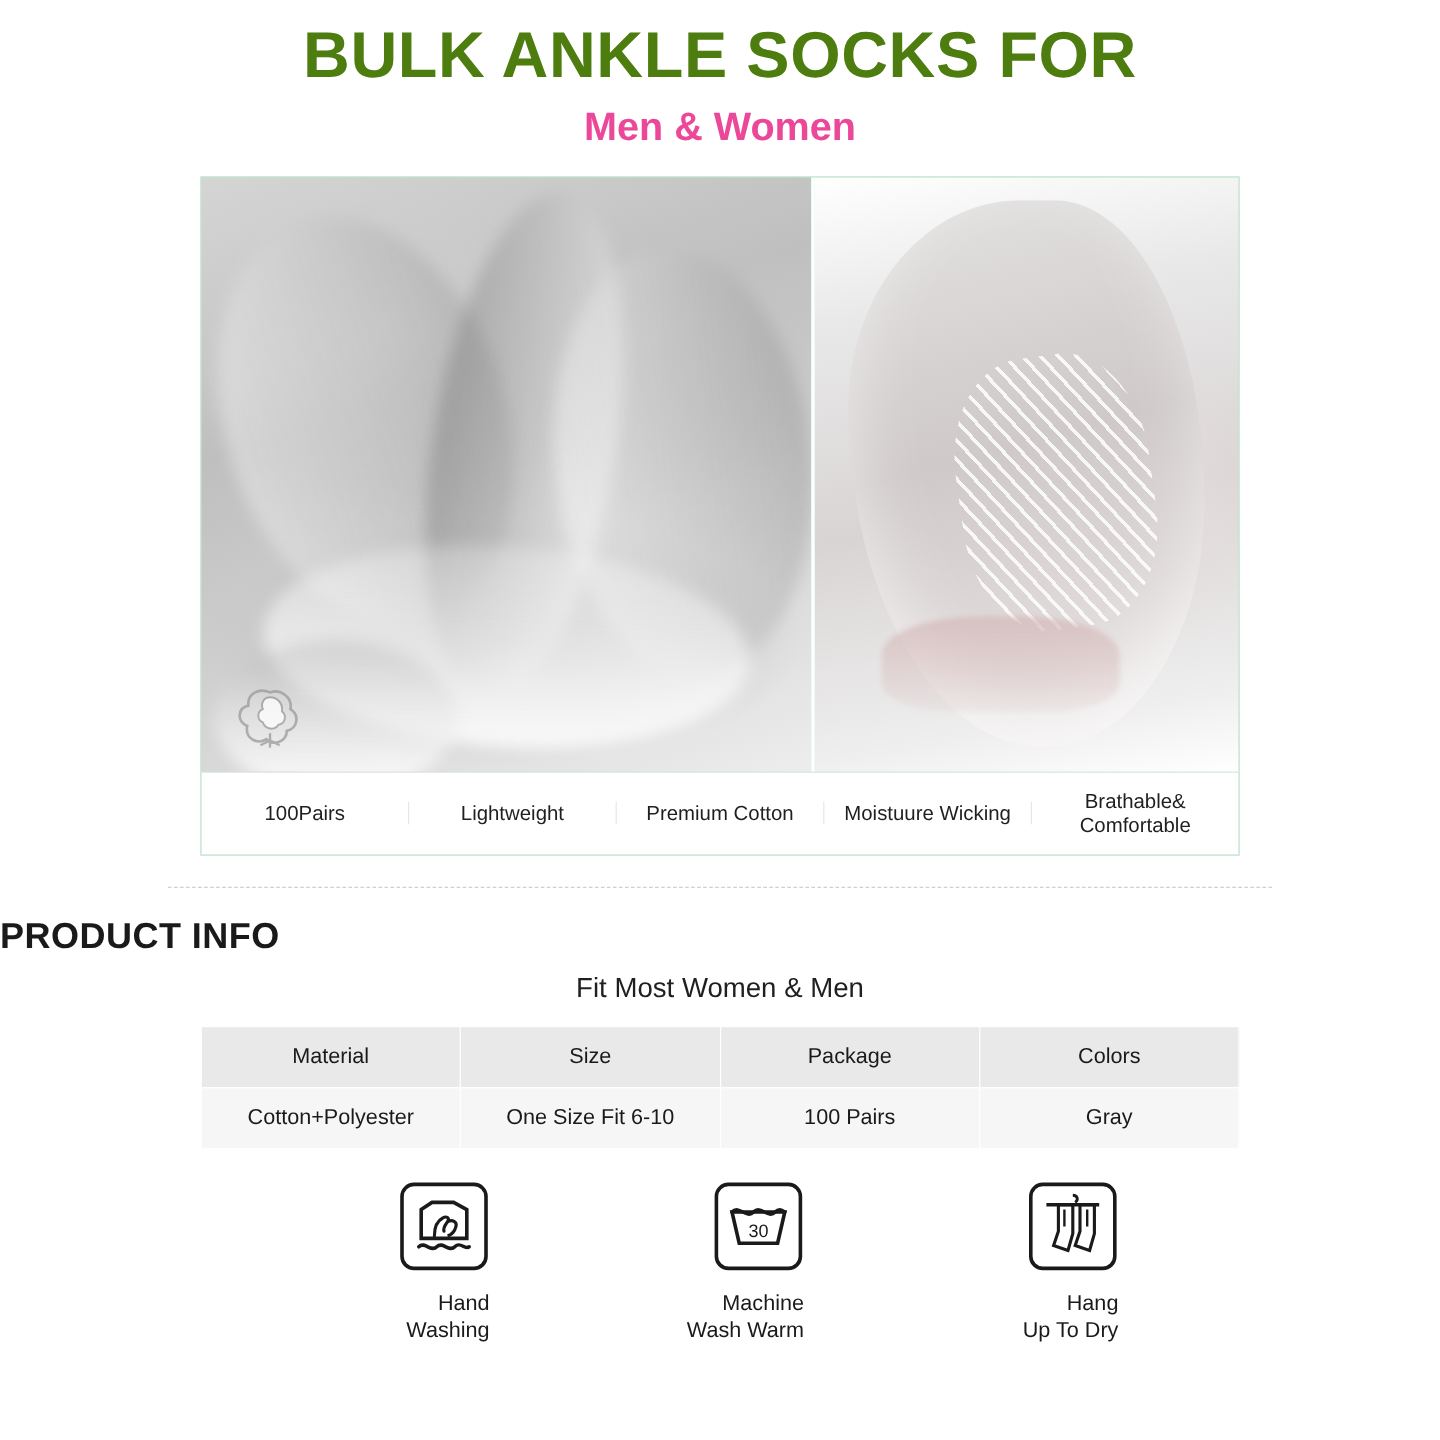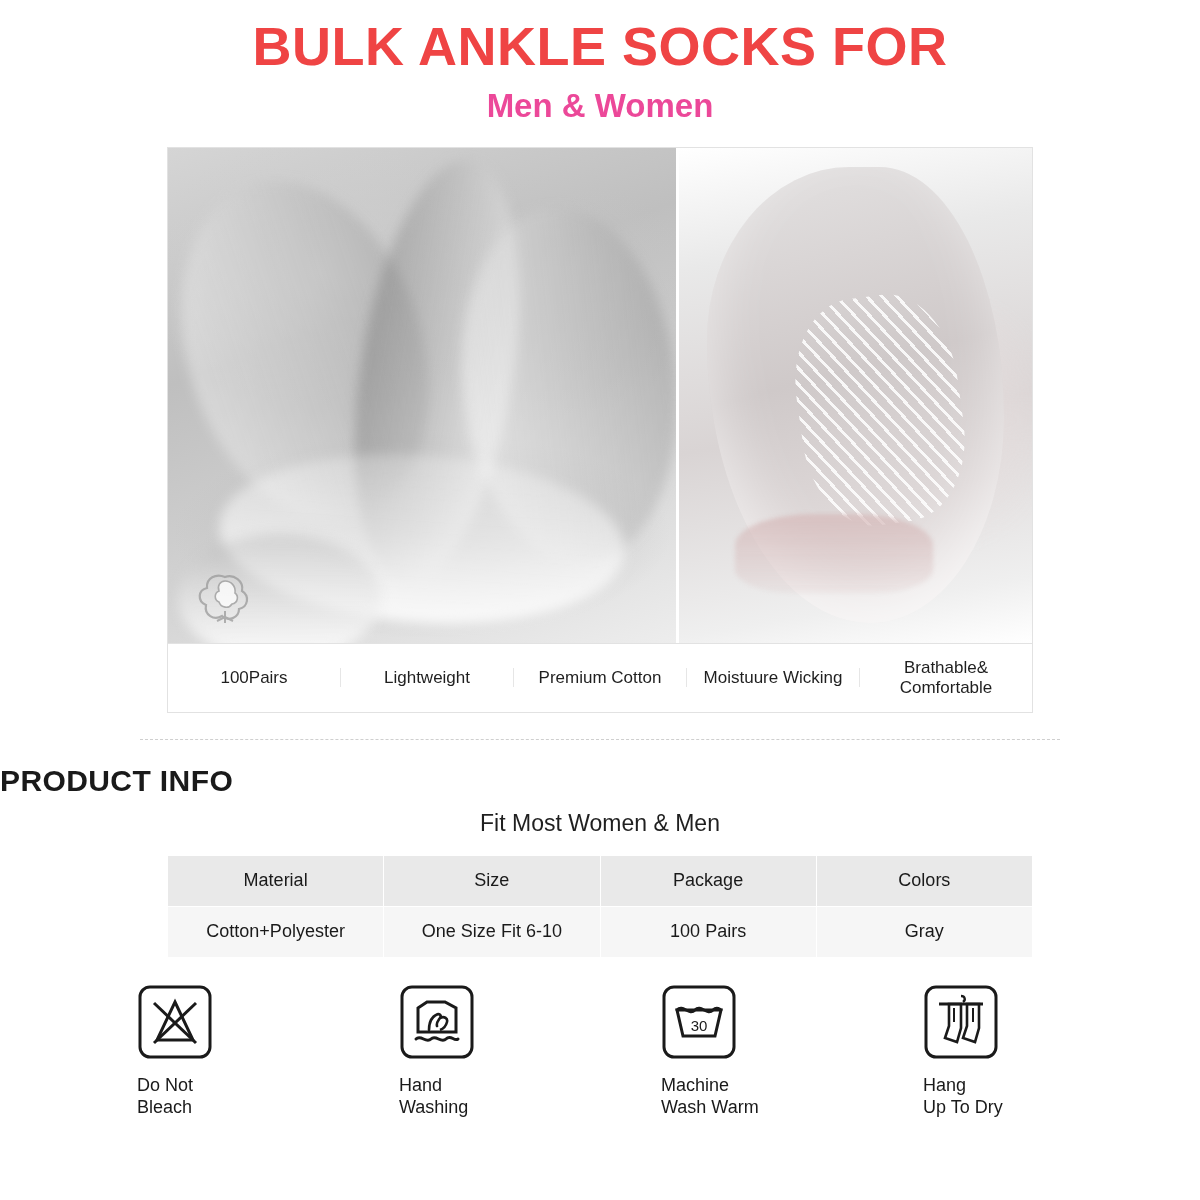--- a/index.html
+++ b/index.html
@@ -22,21 +22,21 @@
   }
 
   
   .headline {
     text-align: center;
     font-size: 54px;
     font-weight: bold;
     letter-spacing: 0.5px;
     line-height: 1.05;
     margin: 18px 0 0 0;
-    color: #ef4444;
+    color: #4d7c0f;
   }
   .subheadline {
     text-align: center;
     font-size: 33px;
     font-weight: bold;
     margin: 12px 0 0 0;
     color: #ec4899;
   }
 
   
@@ -199,21 +199,21 @@
     letter-spacing: 0.4px;
   }
   .wash-row {
     display: flex;
     justify-content: center;
     gap: 122px;
     margin-top: 26px;
   }
   .wash-item {
     width: 140px;
-    text-align: left;
+    text-align: right;
   }
   .wash-icon {
     width: 76px;
     height: 76px;
     margin: 0 auto;
   }
   .wash-label {
     margin-top: 10px;
     font-size: 18px;
     line-height: 1.25;
@@ -285,30 +285,20 @@
         <td>One Size Fit 6-10</td>
         <td>100 Pairs</td>
         <td>Gray</td>
       </tr>
     </tbody>
   </table>
 
 
   <div class="wash-row">
 
-    <div class="wash-item">
-      <svg class="wash-icon" viewBox="0 0 76 76">
-        <rect x="3" y="3" width="70" height="70" rx="10" fill="none" stroke="#1a1a1a" stroke-width="3"></rect>
-        <path d="M38 18 L56 56 L20 56 Z" fill="none" stroke="#1a1a1a" stroke-width="3"></path>
-        <line x1="17" y1="19" x2="59" y2="59" stroke="#1a1a1a" stroke-width="3"></line>
-        <line x1="59" y1="19" x2="17" y2="59" stroke="#1a1a1a" stroke-width="3"></line>
-      </svg>
-      <div class="wash-label">Do Not
-Bleach</div>
-    </div>
 
     <div class="wash-item">
       <svg class="wash-icon" viewBox="0 0 76 76">
         <rect x="3" y="3" width="70" height="70" rx="10" fill="none" stroke="#1a1a1a" stroke-width="3"></rect>
         <path d="M19 24 L28 18 L46 18 L57 24 L57 48 L19 48 Z" fill="none" stroke="#1a1a1a" stroke-width="3"></path>
         <path d="M30 46 C30 38 33 33 37 31 C40 29 43 31 41 34 C39 37 37 39 38 42" fill="none" stroke="#1a1a1a" stroke-width="2.6" stroke-linecap="round"></path>
         <path d="M41 34 C45 32 49 34 48 38 C47 42 44 45 41 46" fill="none" stroke="#1a1a1a" stroke-width="2.6"></path>
         <path d="M17 55 C22 50 27 60 32 55 C37 50 42 60 47 55 C52 50 55 58 59 55" fill="none" stroke="#1a1a1a" stroke-width="3" stroke-linecap="round"></path>
       </svg>
       <div class="wash-label">Hand

